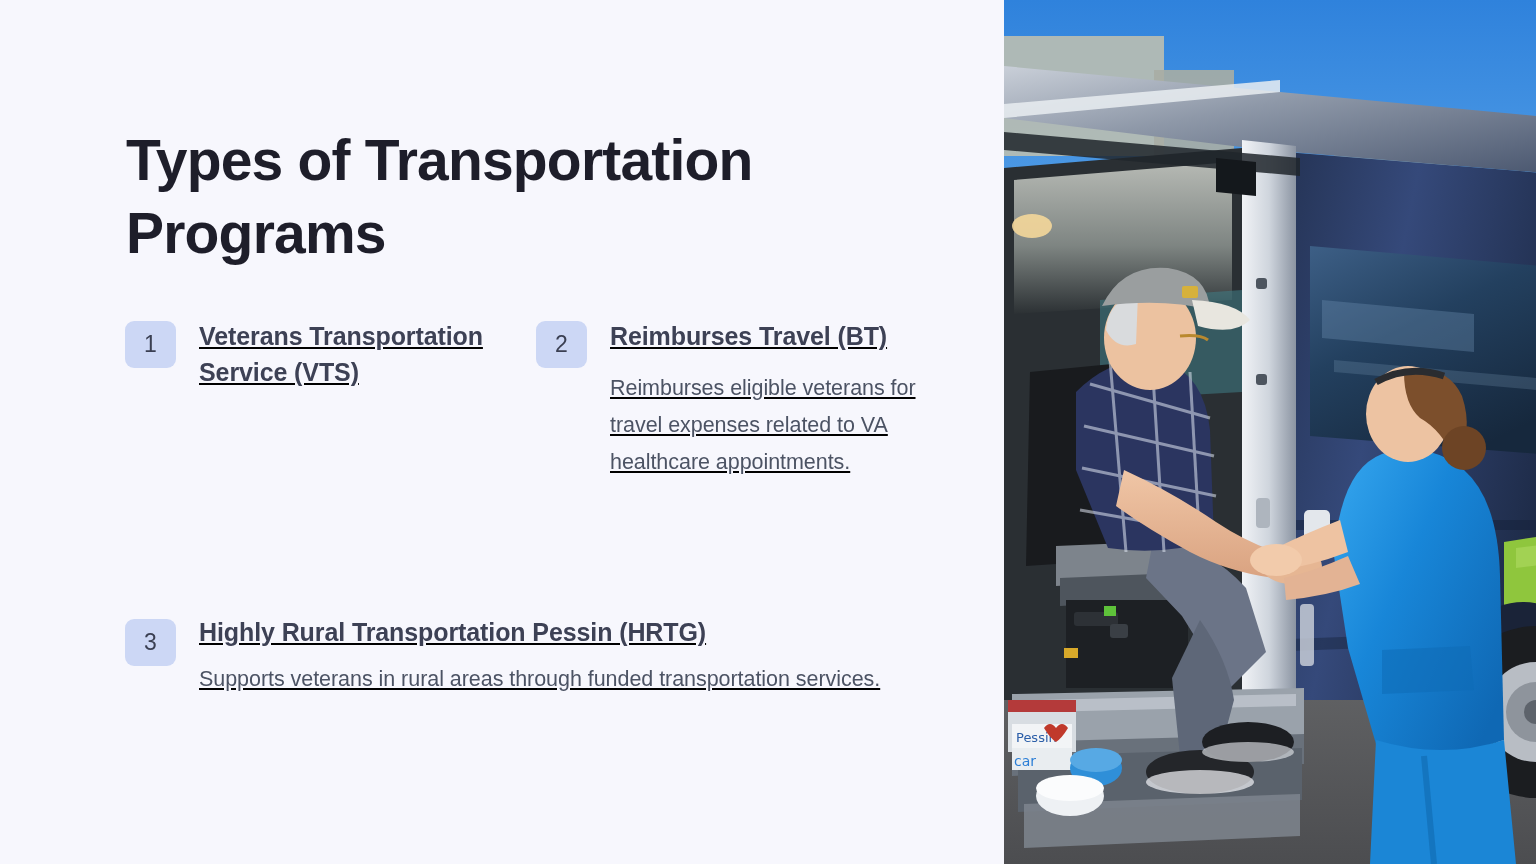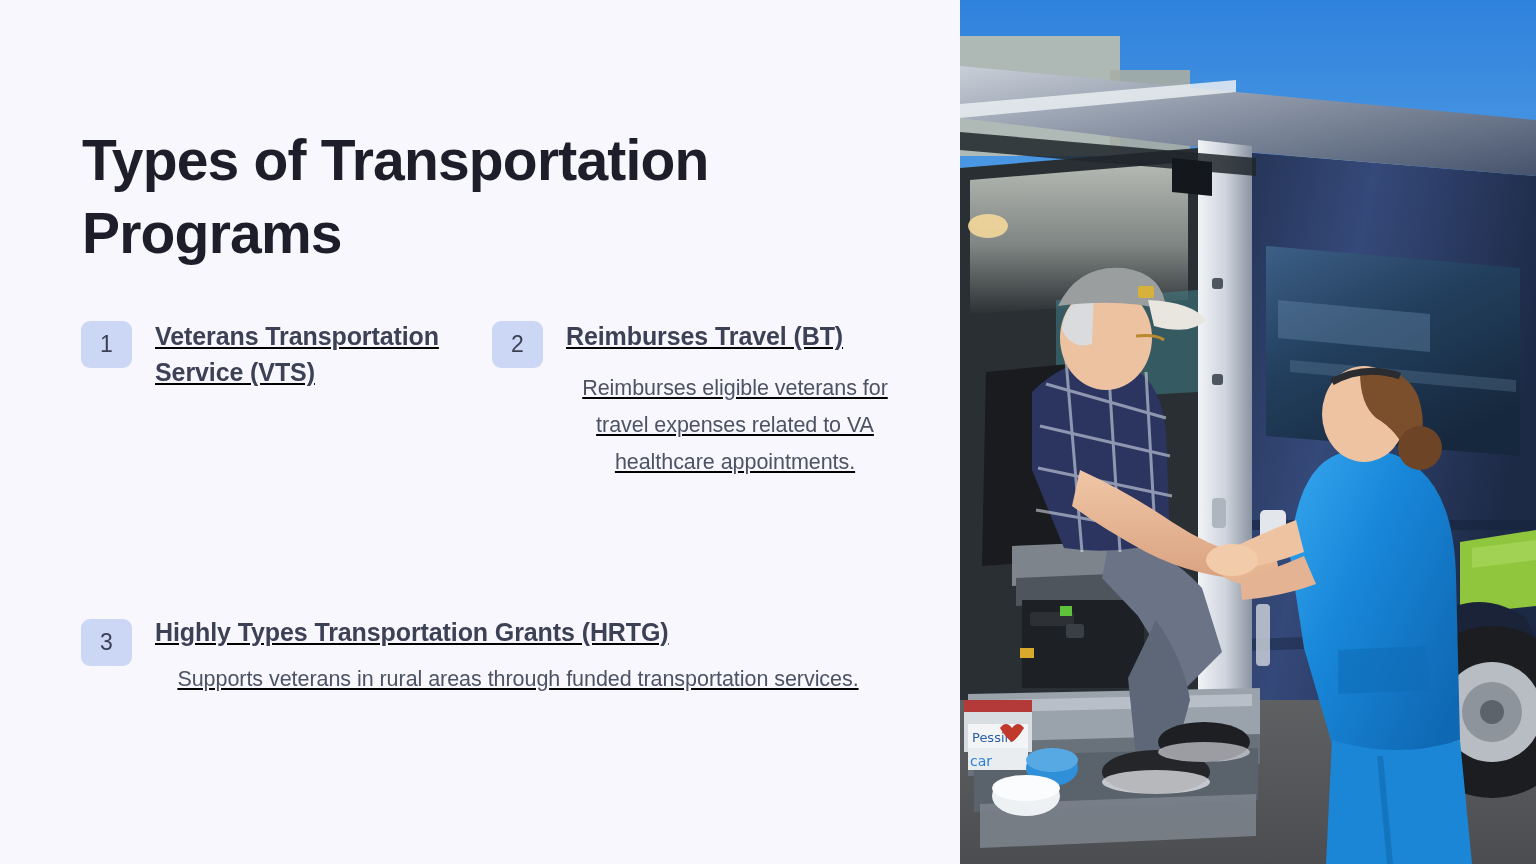--- a/index.html
+++ b/index.html
@@ -8,20 +8,21 @@
     width:1536px; height:864px;
     overflow:hidden;
     font-family:"Liberation Sans", sans-serif;
     background:#ffffff;
   }
   .slide {
     position:relative;
     width:1536px; height:864px;
     display:flex;
     background:#f7f7fd;
+    padding-left:44px;
   }
 
   
   .content-panel {
     position:relative;
     width:960px; height:864px;
     background:#f7f7fd;
     flex:0 0 960px;
   }
 
@@ -87,21 +88,20 @@
     letter-spacing:-0.1px;
   }
 
   .item-desc {
     margin-top:16px;
     font-size:21.5px;
     line-height:1.72;
     font-weight:400;
     color:#4c5364;
     letter-spacing:-0.05px;
-    text-align:center;
   }
 
   .item-wide .item-heading { line-height:1.3; }
   .item-wide .item-desc { margin-top:12px; }
 
   
   .photo-panel {
     position:relative;
     flex:0 0 576px;
     width:576px; height:864px;
@@ -134,21 +134,21 @@
           <div class="badge">2</div>
           <div class="item-body">
             <div class="item-heading">Reimburses Travel (BT)</div>
             <div class="item-desc">Reimburses eligible veterans for travel expenses related to VA healthcare appointments.</div>
           </div>
         </div>
 
         <div class="item item-wide">
           <div class="badge">3</div>
           <div class="item-body">
-            <div class="item-heading">Highly Types Transportation Grants (HRTG)</div>
+            <div class="item-heading">Highly Rural Transportation Pessin (HRTG)</div>
             <div class="item-desc">Supports veterans in rural areas through funded transportation services.</div>
           </div>
         </div>
 
       </div>
     </div>
   </section>
 
   <aside class="photo-panel">
     <svg class="photo-svg" viewBox="0 0 576 864" preserveAspectRatio="xMidYMid slice">

